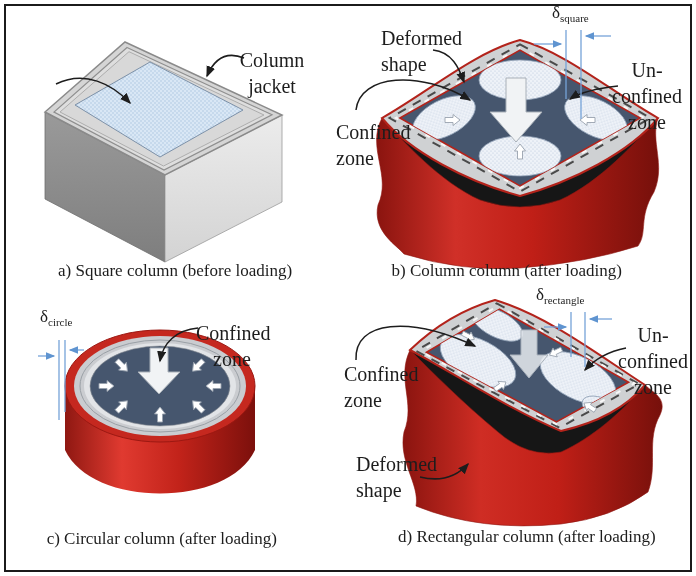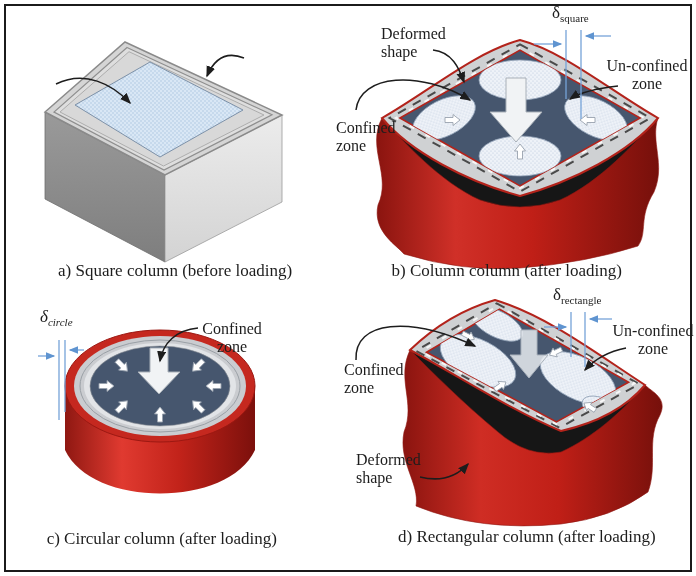--- a/index.html
+++ b/index.html
@@ -2,21 +2,21 @@
 <html><head>
 <meta charset="utf-8">
 <style>
   html,body{margin:0;padding:0;background:#ffffff;}
   .stage{
     position:relative;width:696px;height:576px;background:#ffffff;
     font-family:"Liberation Serif", serif;color:#1d1d1d;overflow:hidden;
   }
   .frame{position:absolute;inset:4px;border:2.5px solid #1b1b1b;pointer-events:none;}
   svg.art{position:absolute;left:0;top:0;}
-  .lbl{position:absolute;font-size:16px;line-height:18px;}
+  .lbl{position:absolute;font-size:20px;line-height:26px;}
   .lbl.left{text-align:left;}
   .lbl.center{text-align:center;}
   .cap{position:absolute;font-size:17px;line-height:20px;text-align:right;white-space:nowrap;}
   .delta{position:absolute;font-size:17px;line-height:18px;}
   .delta sub{font-size:11px;}
 </style>
 </head>
 <body>
 
 <div class="stage">
@@ -174,33 +174,34 @@
       <line x1="65" y1="340" x2="65" y2="412"></line>
       <path d="M38,356 L54,356" marker-end="url(#ahBlue)"></path>
       <path d="M84,350 L70,350" marker-end="url(#ahBlue)"></path>
       <line x1="571" y1="312" x2="571" y2="357"></line>
       <line x1="585" y1="312" x2="585" y2="367"></line>
       <path d="M544,327 L566,327" marker-end="url(#ahBlue)"></path>
       <path d="M612,319 L590,319" marker-end="url(#ahBlue)"></path>
     </g>
   </svg>
 
+  <div class="lbl center" style="left:239px; top:47px;  width:66px;">Column jacket</div>
 
   <div class="lbl left" style="left:381px; top:25px;  width:80px;">Deformed shape</div>
   <div class="lbl center" style="left:600px; top:57px;  width:94px;">Un-confined zone</div>
   <div class="lbl left" style="left:336px; top:119px; width:72px;">Confined zone</div>
   <div class="delta" style="left:552px; top:4px;"><span>δ</span><sub>square</sub></div>
 
   <div class="lbl center" style="left:196px; top:320px; width:72px;">Confined zone</div>
-  <div class="delta" style="left:40px; top:308px;font-style:italic;"><span>δ</span><sub>circle</sub></div>
+  <div class="delta" style="left:40px; top:308px;"><span>δ</span><sub>circle</sub></div>
 
   <div class="lbl center" style="left:606px; top:322px; width:94px;">Un-confined zone</div>
   <div class="lbl left" style="left:344px; top:361px; width:72px;">Confined zone</div>
   <div class="lbl left" style="left:356px; top:451px; width:80px;">Deformed shape</div>
-  <div class="delta" style="left:553px; top:286px;"><span>δ</span><sub>rectangle</sub></div>
+  <div class="delta" style="left:536px; top:286px;"><span>δ</span><sub>rectangle</sub></div>
 
   <div class="cap" style="left:58px;  top:261px; width:234px;">a) Square column (before loading)</div>
   <div class="cap" style="left:388px; top:261px; width:234px;">b) Column column (after loading)</div>
   <div class="cap" style="left:34px;  top:529px; width:234px;margin-left:9px;">c) Circular column (after loading)</div>
   <div class="cap" style="left:398px; top:527px; width:250px;">d) Rectangular column (after loading)</div>
 
   <div class="frame"></div>
 </div>
 
 </body></html>

